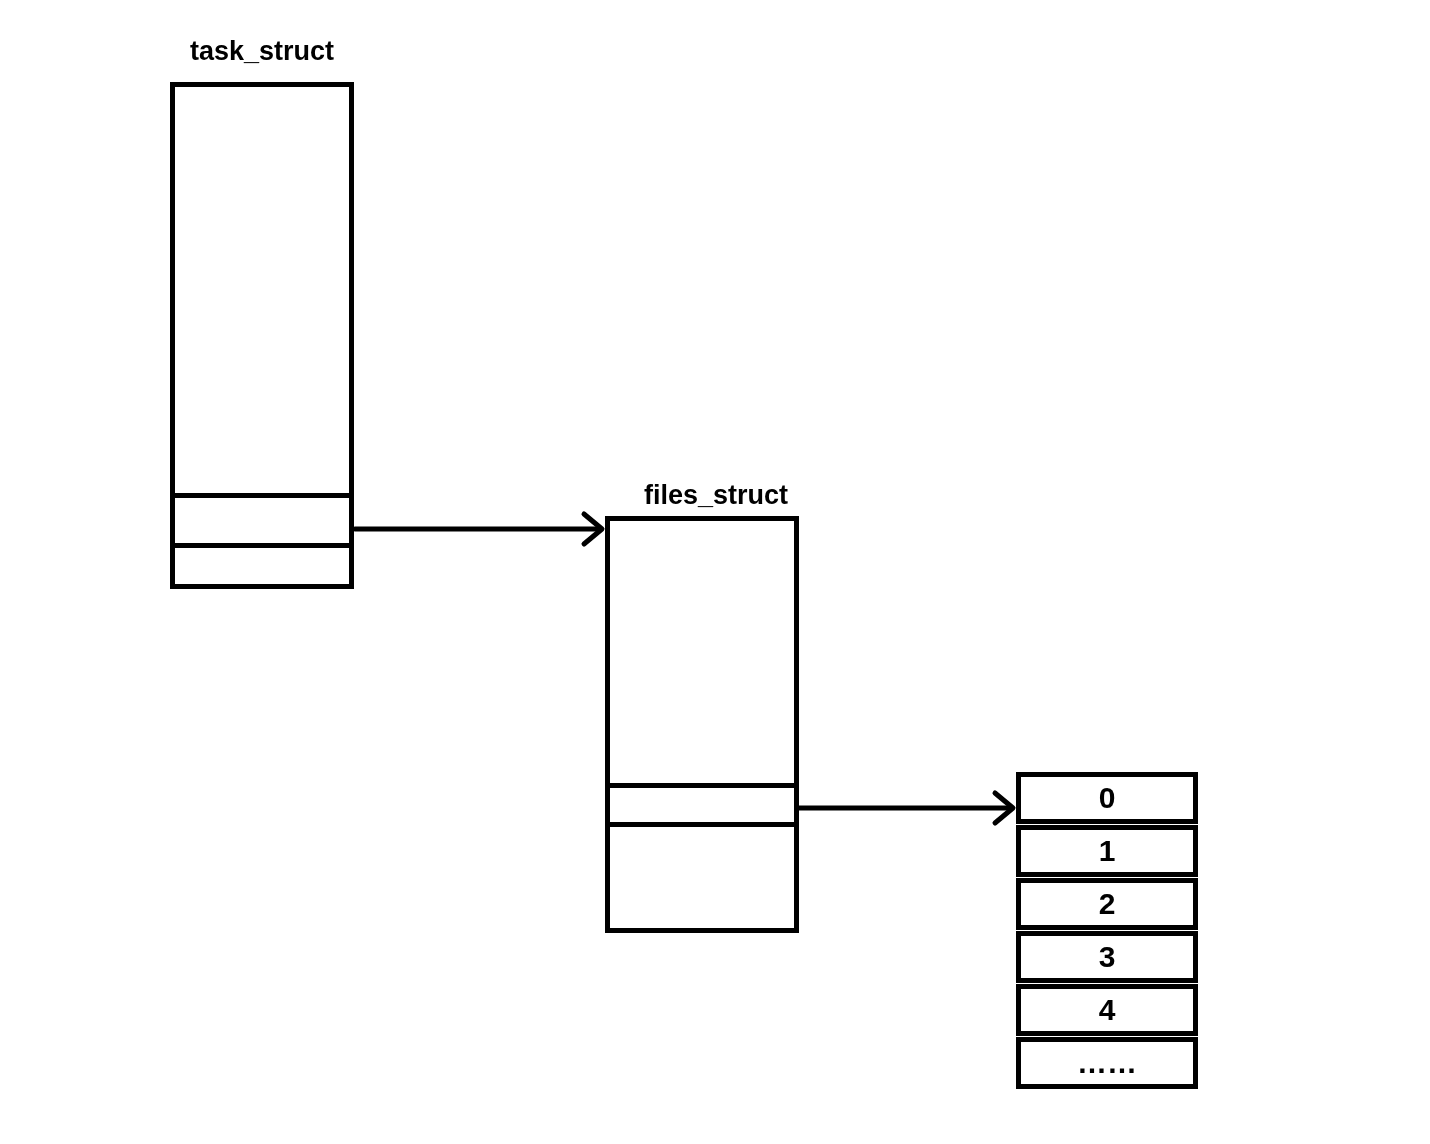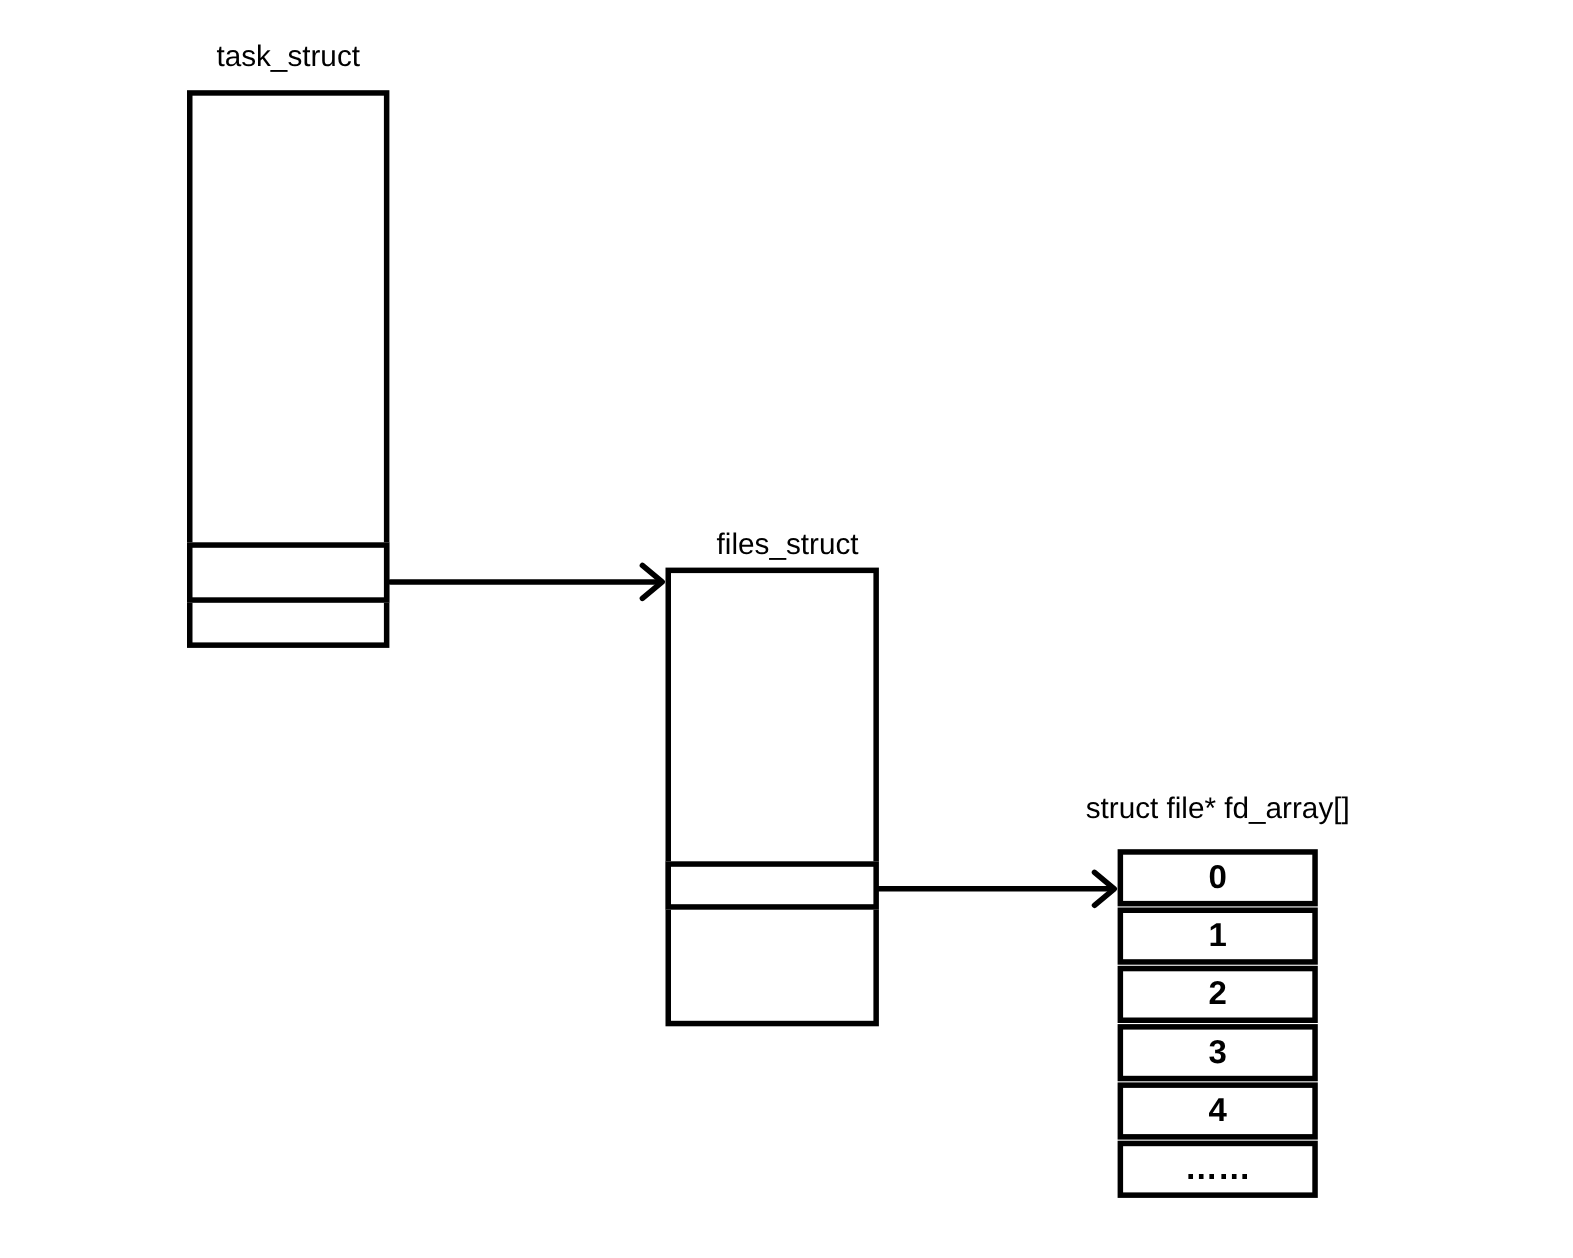--- a/index.html
+++ b/index.html
@@ -19,21 +19,21 @@
     border: 5px solid var(--stroke);
     background: var(--bg);
   }
   .inner-cell {
     position: absolute;
     border: 5px solid var(--stroke);
     background: var(--bg);
   }
   .node-title {
     position: absolute;
-    font-weight: normal;
+    font-weight: bold;
     font-size: 27px;
     text-align: center;
     white-space: nowrap;
     color: var(--stroke);
   }
   .fd-cell {
     position: absolute;
     left: 1016px;
     width: 182px;
     height: 52px;
@@ -63,21 +63,20 @@
   <div class="node-title" style="left:170px; top:36px; width:184px;">task_struct</div>
   <div class="struct-box" style="left:170px; top:82px; width:184px; height:507px;">
     <div class="inner-cell" style="left:-5px; top:406px; width:184px; height:55px;"></div>
   </div>
 
   <div class="node-title" style="left:619px; top:480px; width:194px;">files_struct</div>
   <div class="struct-box" style="left:605px; top:516px; width:194px; height:417px;">
     <div class="inner-cell" style="left:-5px; top:262px; width:194px; height:44px;"></div>
   </div>
 
-  <div class="node-title" style="left:957px; top:720px; width:300px;">struct file* fd_array[]</div>
 
   <div class="fd-cell" style="top:772px;">
     <span>0</span>
   </div>
   <div class="fd-cell" style="top:825px;">
     <span>1</span>
   </div>
   <div class="fd-cell" style="top:878px;">
     <span>2</span>
   </div>

